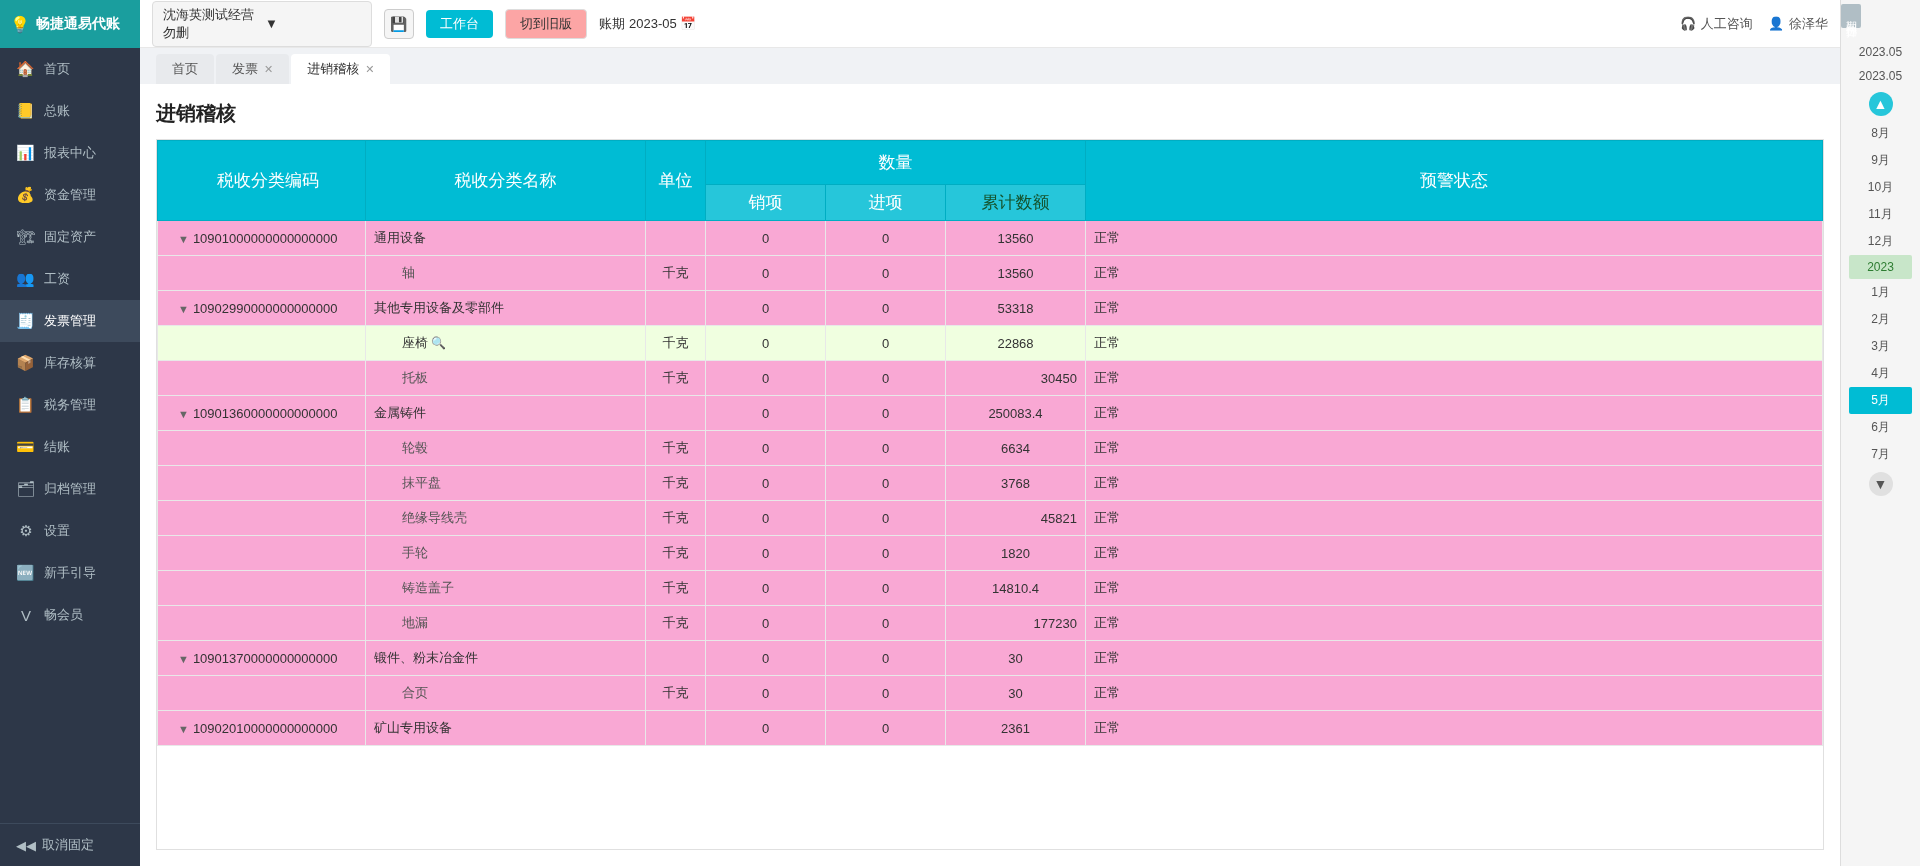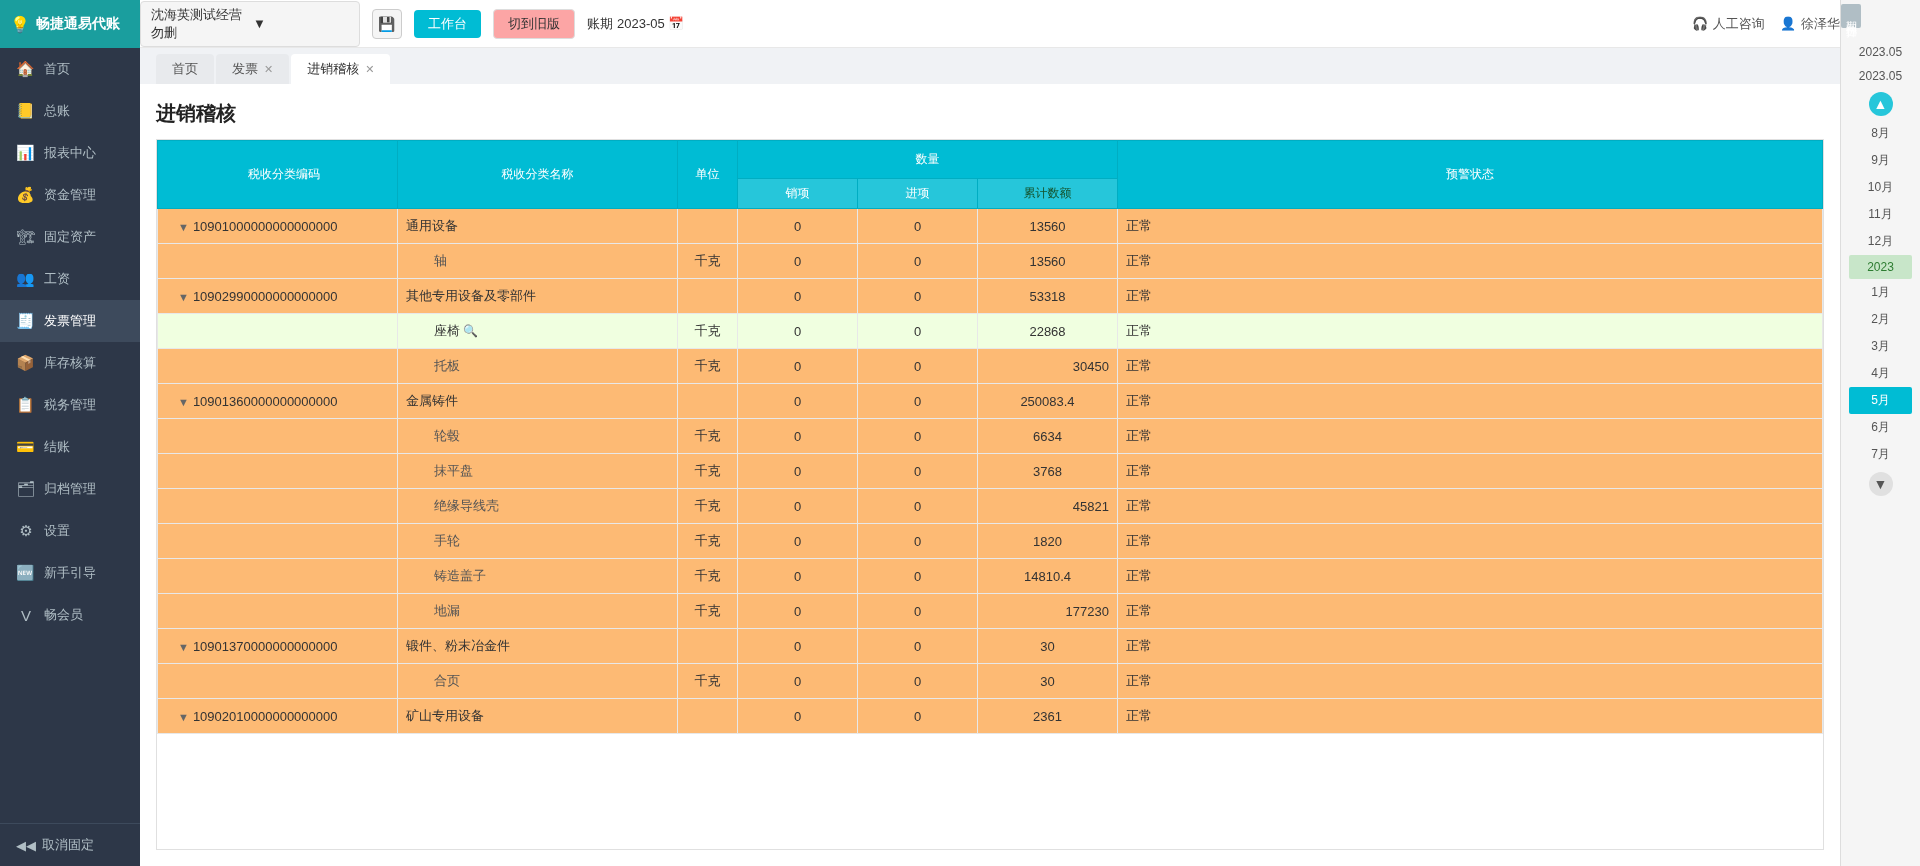--- a/index.html
+++ b/index.html
@@ -53,21 +53,21 @@
 
     
     .main-area { flex: 1; display: flex; flex-direction: column; height: 866px; overflow: hidden; }
 
     
     .topbar {
       background: #fff;
       height: 48px;
       display: flex;
       align-items: center;
-      padding: 0 0;
+      padding: 0 12px;
       border-bottom: 1px solid #e8e8e8;
       gap: 12px;
       flex-shrink: 0;
     }
     .topbar-company {
       display: flex;
       align-items: center;
       gap: 6px;
       background: #f5f5f5;
       border: 1px solid #ddd;
@@ -174,26 +174,26 @@
     }
     .action-btn.green { background: #52c41a; color: #fff; border-color: #52c41a; }
 
     
     .table-wrap { flex: 1; overflow: auto; border: 1px solid #e0e0e0; }
     table { width: 100%; border-collapse: collapse; min-width: 900px; }
     thead tr { background: #00bcd4; color: #fff; }
     thead th {
       padding: 10px 8px;
       text-align: center;
-      font-size: 12px;
+      font-size: 17px;
       font-weight: normal;
       border: 1px solid #00adc2;
       white-space: nowrap;
     }
-    tbody tr { background: #fdba74; }
+    tbody tr { background: #f9a8d4; }
     tbody tr.highlighted { background: #f0ffe0; }
     tbody td {
       padding: 8px;
       border: 1px solid #e8e8e8;
       font-size: 13px;
       color: #333;
       white-space: nowrap;
     }
     .td-code { color: #333; padding-left: 20px; }
     .td-indent { padding-left: 36px; color: #555; }
@@ -369,21 +369,21 @@
   <div class="content">
 
     <div class="page-header">
       <div class="page-title">进销稽核</div>
     </div>
 
     <div class="table-wrap">
       <table>
         <thead>
           <tr>
-            <th rowspan="2" style="vertical-align:middle;width:240px;padding-left:21px;">税收分类编码</th>
+            <th rowspan="2" style="vertical-align:middle;width:208px;padding-left:21px;">税收分类编码</th>
             <th rowspan="2" style="vertical-align:middle;width:280px;">税收分类名称</th>
             <th rowspan="2" style="vertical-align:middle;width:60px;">单位</th>
             <th colspan="3" style="border-bottom:1px solid #00adc2;">数量</th>
             <th rowspan="2" style="vertical-align:middle;">预警状态</th>
           </tr>
           <tr style="background:#26c6da;">
             <th style="background:#26c6da;color:#fff;border:1px solid #00adc2;padding:6px 8px;font-weight:normal;width:120px;">销项</th>
             <th style="background:#26c6da;color:#fff;border:1px solid #00adc2;padding:6px 8px;font-weight:normal;width:120px;">进项</th>
             <th style="background:#26c6da;color:#14532d;border:1px solid #00adc2;padding:6px 8px;font-weight:normal;width:140px;">累计数额</th>
           </tr>

